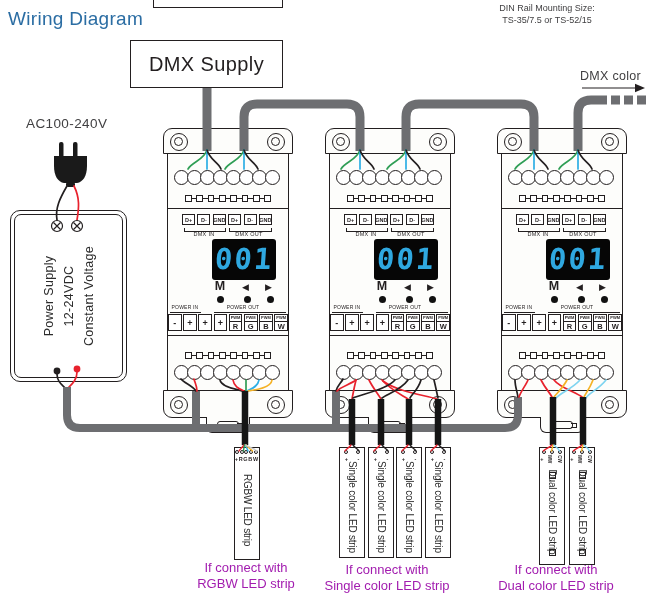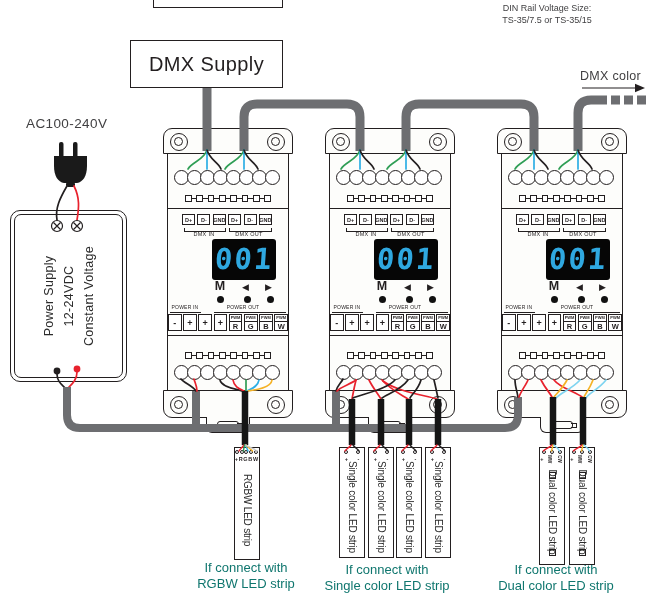--- a/index.html
+++ b/index.html
@@ -5,21 +5,21 @@
   html,body{margin:0;padding:0;background:#fff;}
   .stage{position:relative;width:666px;height:598px;background:#fff;overflow:hidden;
          font-family:"Liberation Sans",sans-serif;color:#231f20;}
   .abs{position:absolute;}
 
   
   .title{left:8px;top:8px;font-size:19px;letter-spacing:.3px;color:var(--title-blue);font-weight:500;}
   .din-note{left:462px;top:3px;width:170px;text-align:center;font-size:9px;line-height:1.3;color:#414042;}
   .dmx-signal{left:580px;top:69px;font-size:12.5px;color:#414042;letter-spacing:.3px;}
   .ac-label{left:26px;top:116px;font-size:13.5px;color:#414042;letter-spacing:.4px;}
-  .caption{width:170px;text-align:center;font-size:13px;line-height:16px;color:#0f766e;}
+  .caption{width:170px;text-align:center;font-size:13px;line-height:16px;color:#a21caf;}
   .caption span{display:block;}
 
   
   .cutoff-box{left:153px;top:-22px;width:130px;height:30px;border:1.5px solid var(--outline);background:#fff;box-sizing:border-box;}
   .master-box{left:130px;top:40px;width:153px;height:48px;border:1.6px solid var(--outline);background:#fff;
               display:flex;align-items:center;justify-content:center;font-size:20px;letter-spacing:.4px;box-sizing:border-box;}
 
   
   .psu{left:10px;top:210px;width:117px;height:172px;border:1.6px solid var(--outline);border-radius:10px;background:#fff;box-sizing:border-box;}
   .psu-inner{position:absolute;left:3px;top:3px;right:3px;bottom:3px;border:1px solid var(--outline);border-radius:7px;}
@@ -89,23 +89,24 @@
   .w14{fill:none;stroke-width:1.4;stroke-linecap:round;}
   .wk{stroke:var(--wire-black);} .wr{stroke:var(--wire-red);} .wg{stroke:var(--wire-green);}
   .wb{stroke:var(--wire-blue);} .wy{stroke:var(--wire-yellow);} .wc{stroke:var(--wire-cyan);} .ww{stroke:var(--wire-white);}
 </style>
 </head>
 <body>
 
 <div class="stage">
 
   <div class="abs cutoff-box"></div>
+  <div class="abs title">Wiring Diagram</div>
   <div class="abs din-note">
-    <span>DIN Rail Voltage Size:</span><br>
-    <span>TS-35/7.5 or TS-35/15</span>
+    <span>DIN Rail Mounting Size:</span><br>
+    <span>TS-35/7.5 or TS-52/15</span>
   </div>
   <div class="abs master-box">
     <span>DMX Supply</span>
   </div>
   <div class="abs dmx-signal">DMX color</div>
   <div class="abs ac-label">AC100-240V</div>
 
   <div class="abs psu">
     <div class="psu-inner"></div>
     <div class="psu-text">

